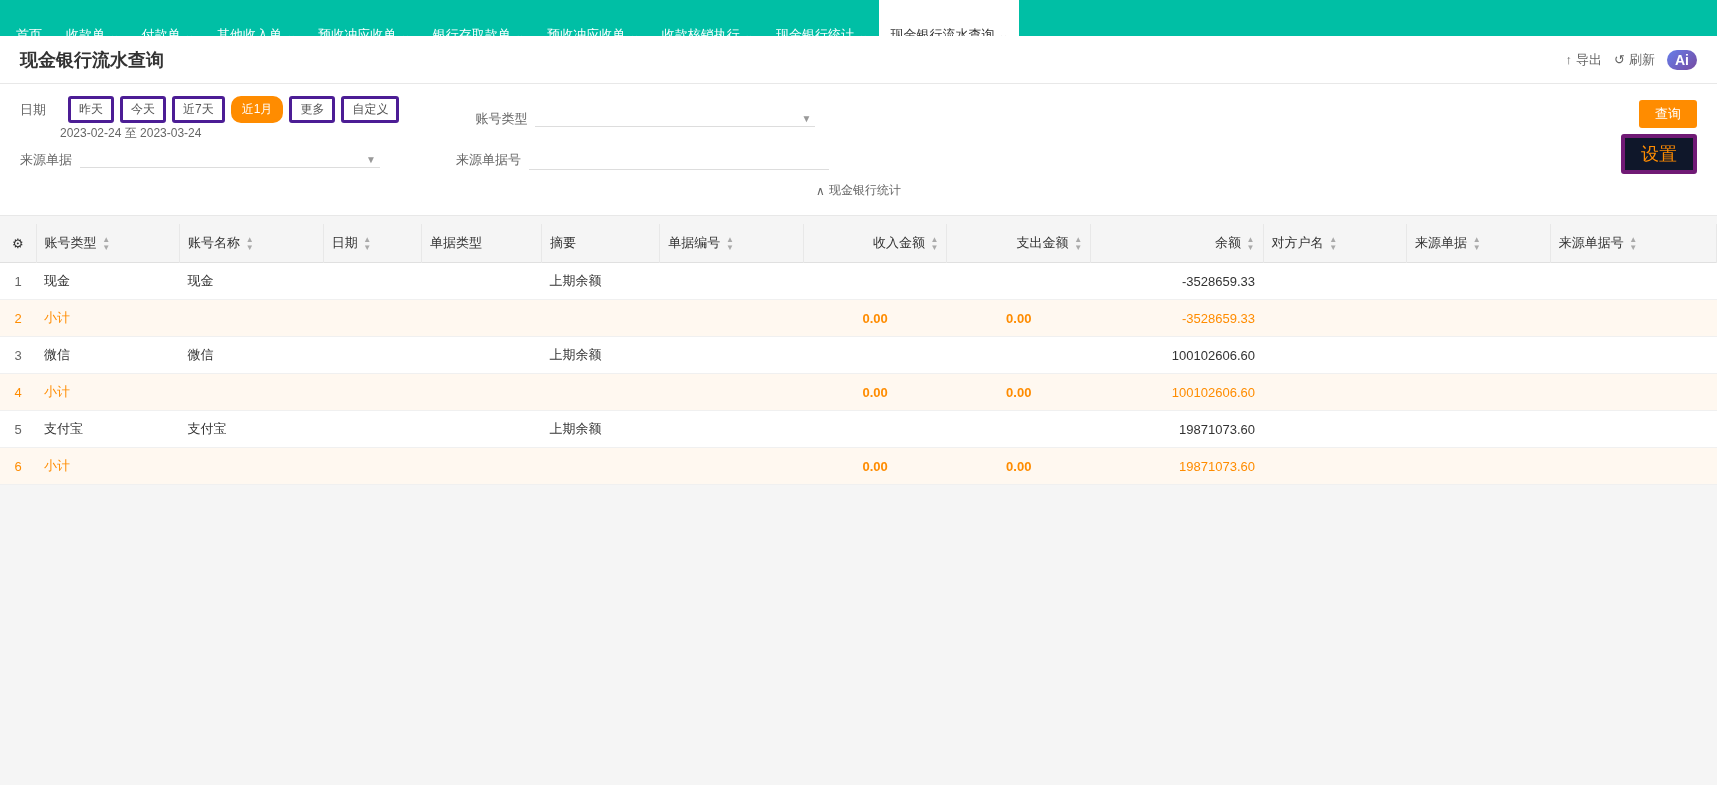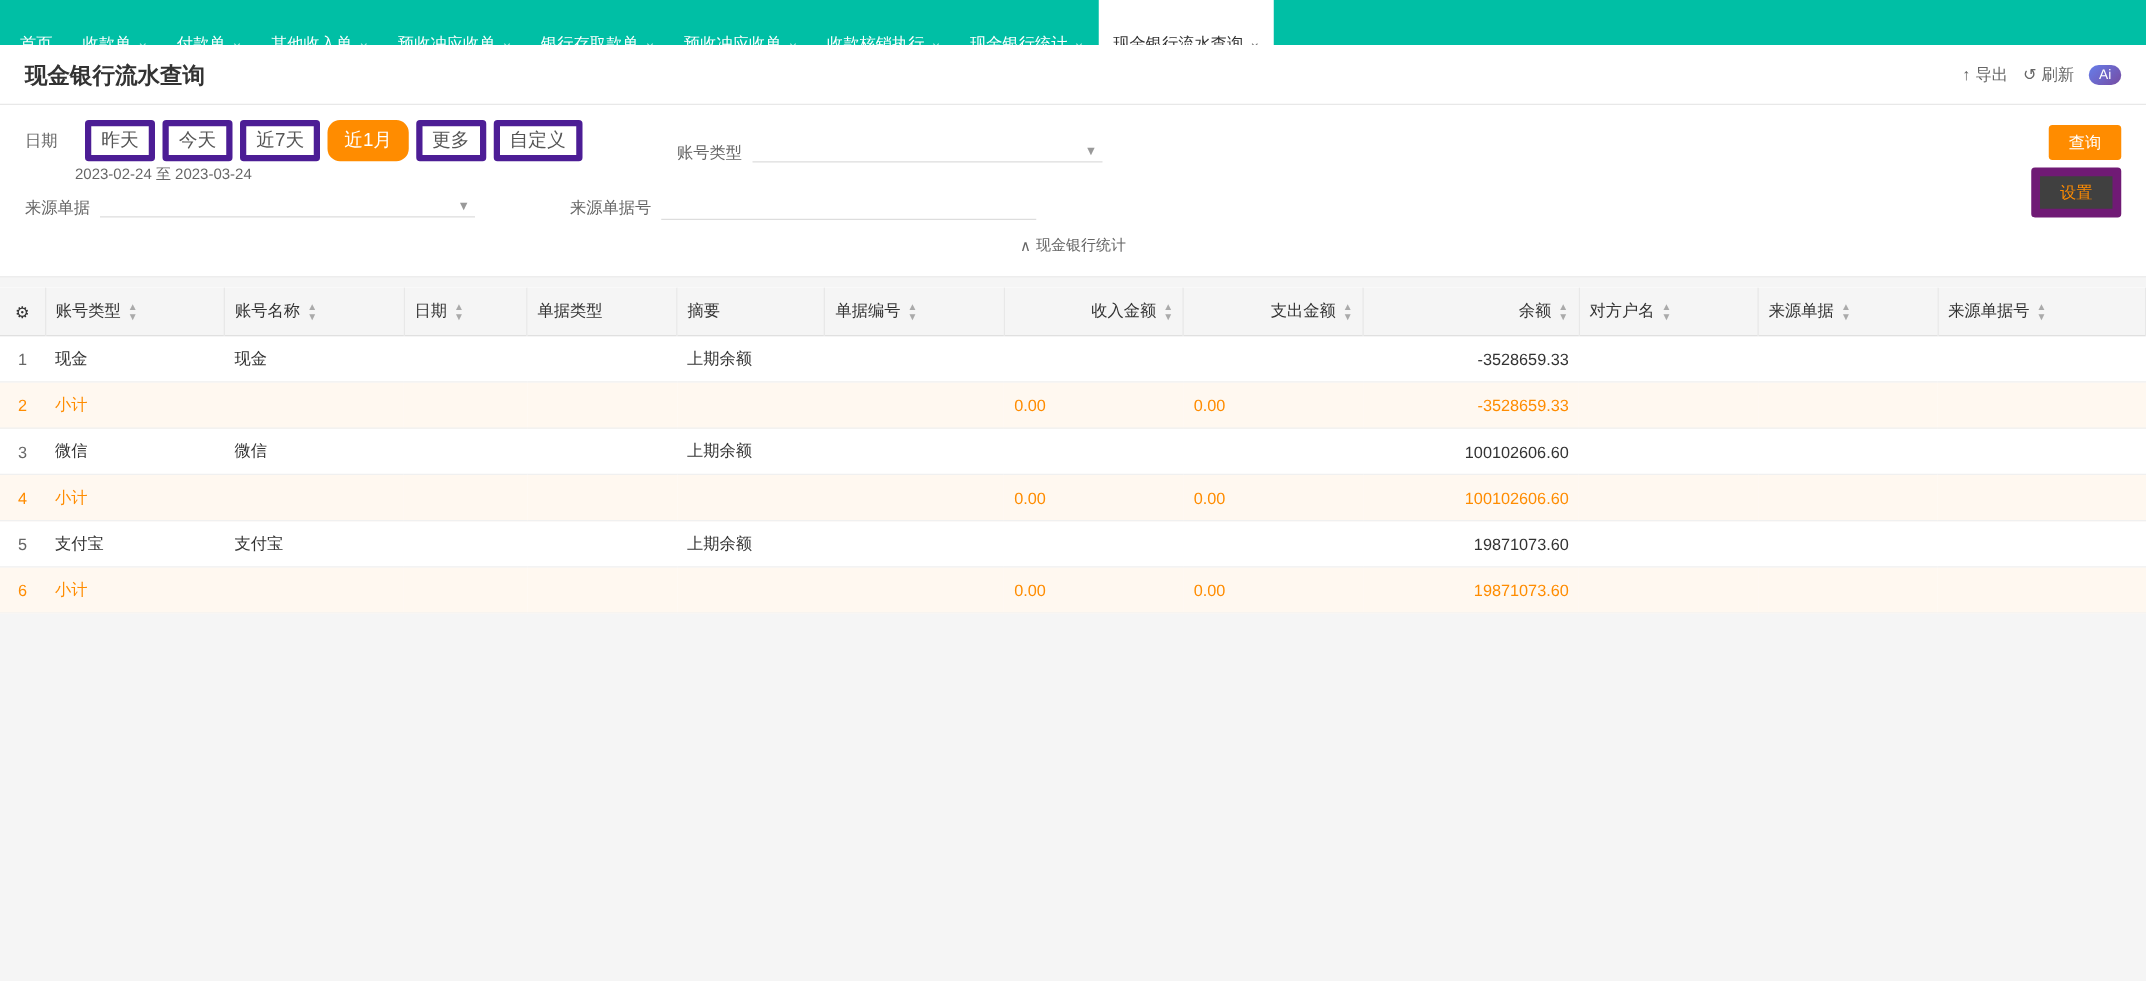--- a/index.html
+++ b/index.html
@@ -81,24 +81,24 @@
       white-space: nowrap;
       min-width: 40px;
     }
     .date-options {
       display: flex;
       align-items: center;
       gap: 6px;
     }
     .date-btn {
       padding: 2px 8px;
-      border: 5px solid #4c1d95;
+      border: 3px solid #4c1d95;
       border-radius: 3px;
       cursor: pointer;
-      font-size: 15px;
+      font-size: 12px;
       color: #555;
       background: #fff;
     }
     .date-btn.active {
       background: #ff8c00;
       border-color: #ff8c00;
       color: #fff;
       border-radius: 10px;
     }
     .date-range {
@@ -147,27 +147,27 @@
       background: #ff8c00;
       color: #fff;
       border: none;
       padding: 5px 16px;
       border-radius: 3px;
       cursor: pointer;
       font-size: 13px;
       text-align: center;
     }
     .settings-btn {
-      background: #404040;
+      background: #0f172a;
       color: #ff8c00;
-      border: 7px solid #701a75;
+      border: 4px solid #701a75;
       padding: 4px 16px;
       border-radius: 3px;
       cursor: pointer;
-      font-size: 13px;
+      font-size: 18px;
     }
     .collapse-bar {
       display: flex;
       justify-content: center;
       align-items: center;
       padding: 4px 0;
       color: #666;
       cursor: pointer;
       font-size: 12px;
       gap: 4px;
@@ -218,21 +218,21 @@
       white-space: nowrap;
     }
     .row-subtotal {
       background: #fff8f0;
     }
     .row-subtotal td {
       color: #ff8c00;
     }
     .col-number { width: 36px; text-align: center; color: #666; }
     .col-balance { text-align: right; }
-    .col-amount { text-align: left; }
+    .col-amount { text-align: center; font-weight: bold; }
 
     .filter-right-btns {
       display: flex;
       flex-direction: column;
       gap: 6px;
       align-items: flex-end;
     }
 
     .filter-main {
       display: flex;
@@ -241,22 +241,22 @@
     }
     .filter-fields {
       flex: 1;
     }
 
     .ai-badge {
       background: linear-gradient(135deg, #667eea, #764ba2);
       color: #fff;
       padding: 2px 8px;
       border-radius: 10px;
-      font-size: 11px;
-      font-weight: normal;
+      font-size: 14px;
+      font-weight: bold;
     }
   </style>
 </head>
 <body>
 
 <nav class="top-nav">
   <div class="nav-item">
     <span>首页</span>
   </div>
   <div class="nav-item">

